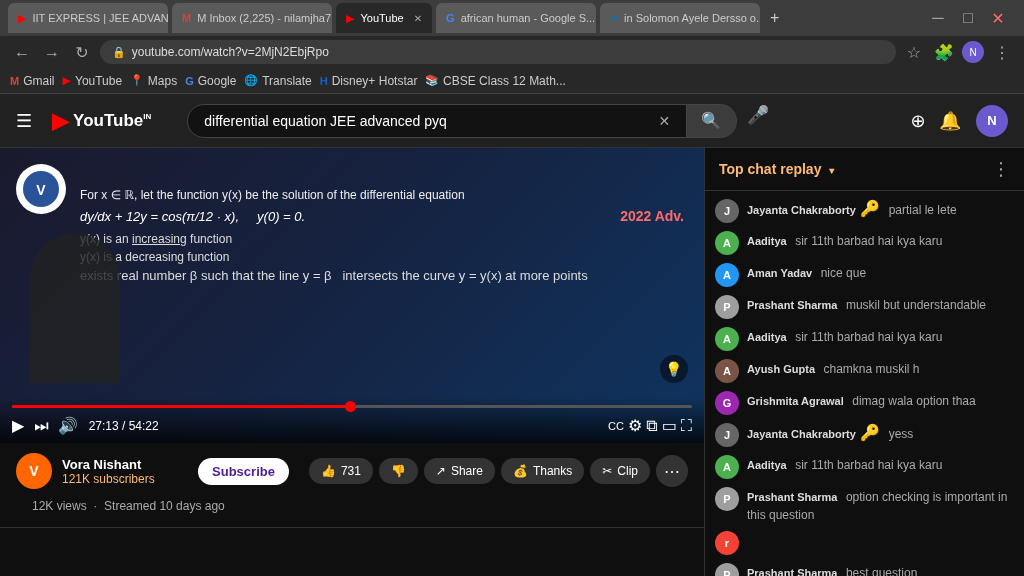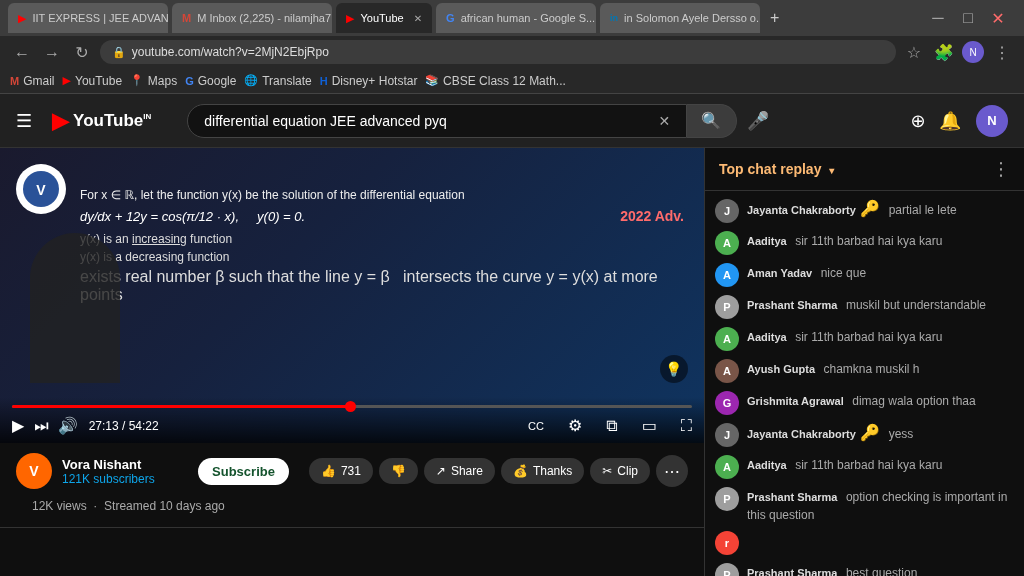--- a/index.html
+++ b/index.html
@@ -41,30 +41,30 @@
     .year-badge { position: absolute; right: 20px; top: 60px; color: #ff6b6b; font-size: 14px; font-weight: bold; }
     .video-options { position: absolute; right: 16px; bottom: 60px; }
     .video-options-icon { color: #fff; font-size: 14px; background: rgba(0,0,0,0.5); border-radius: 50%; width: 28px; height: 28px; display: flex; align-items: center; justify-content: center; }
     .video-controls { position: absolute; bottom: 0; left: 0; right: 0; background: linear-gradient(transparent, rgba(0,0,0,0.8)); padding: 8px 12px; }
     .progress-bar-container { width: 100%; height: 3px; background: #555; border-radius: 2px; margin-bottom: 8px; cursor: pointer; }
     .progress-fill { height: 100%; width: 50%; background: #ff0000; border-radius: 2px; position: relative; }
     .progress-dot { position: absolute; right: -4px; top: -4px; width: 11px; height: 11px; background: #ff0000; border-radius: 50%; }
     .video-control-btns { display: flex; align-items: center; gap: 10px; }
     .ctrl-btn { background: none; border: none; color: #fff; font-size: 16px; cursor: pointer; }
     .time-display { color: #fff; font-size: 12px; }
-    .ctrl-right { margin-left: auto; display: flex; align-items: center; gap: 24px; }
+    .ctrl-right { margin-left: auto; display: flex; align-items: center; gap: 4px; }
     .video-info { padding: 10px 16px; }
     .video-title { font-size: 15px; font-weight: 600; color: #fff; margin-bottom: 8px; line-height: 1.3; }
     .video-title .hashtag { color: #3ea6ff; }
     .channel-row { display: flex; align-items: center; gap: 10px; margin-bottom: 6px; }
     .channel-avatar { width: 36px; height: 36px; border-radius: 50%; background: #ff6600; display: flex; align-items: center; justify-content: center; font-size: 14px; font-weight: bold; color: #fff; }
     .channel-info { flex: 1; }
     .channel-name { font-size: 13px; font-weight: 600; color: #fff; }
-    .channel-subs { font-size: 12px; color: #0ea5e9; }
-    .subscribe-btn { background: #fff; color: #14532d; border: none; border-radius: 20px; padding: 6px 14px; font-size: 13px; font-weight: 600; cursor: pointer; }
+    .channel-subs { font-size: 12px; color: #fdba74; }
+    .subscribe-btn { background: #fff; color: #4c1d95; border: none; border-radius: 20px; padding: 6px 14px; font-size: 13px; font-weight: 600; cursor: pointer; }
     .video-actions { display: flex; align-items: center; gap: 6px; margin-left: 10px; }
     .action-btn { background: #333; border: none; border-radius: 20px; padding: 6px 12px; color: #fff; font-size: 12px; cursor: pointer; display: flex; align-items: center; gap: 5px; }
     .more-btn { background: #333; border: none; border-radius: 50%; width: 32px; height: 32px; color: #fff; font-size: 16px; cursor: pointer; }
     .video-meta { font-size: 12px; color: #aaa; padding: 4px 16px; }
 
     
     .chat-sidebar { width: 320px; background: #0f0f0f; border-left: 1px solid #333; display: flex; flex-direction: column; overflow: hidden; }
     .chat-header { padding: 10px 14px; display: flex; align-items: center; justify-content: space-between; border-bottom: 1px solid #333; }
     .chat-title { font-size: 14px; font-weight: 600; color: #fdba74; }
     .chat-more { color: #aaa; cursor: pointer; font-size: 18px; }
@@ -165,21 +165,21 @@
     <span>CBSE Class 12 Math...</span>
   </span>
 </div>
 
 <div class="yt-header">
   <span class="yt-menu-icon">☰</span>
   <div class="yt-logo">
     <span class="yt-logo-icon">▶</span>
     <span class="yt-logo-text">YouTube<sup style="font-size:8px;vertical-align:super">IN</sup></span>
   </div>
-  <div style="flex:1;display:flex;align-items:center;">
+  <div style="flex:1;display:flex;align-items:flex-start;">
     <div class="yt-search-bar">
       <span style="flex:1;color:#fff;font-size:14px;">differential equation JEE advanced pyq</span>
       <span style="color:#aaa;font-size:14px;cursor:pointer">✕</span>
     </div>
     <div class="yt-search-btn">
       <span>🔍</span>
     </div>
     <span class="yt-mic">🎤</span>
   </div>
   <div class="yt-header-right">
@@ -207,21 +207,21 @@
           </div>
 
           <div class="video-text-content">
             <div style="font-size:12px;color:#eee;margin-bottom:4px;">For x ∈ ℝ, let the function y(x) be the solution of the differential equation</div>
             <div style="font-size:14px;color:#fff;margin:6px 0;font-style:italic;">
               <span style="font-size:13px">dy/dx + 12y = cos(</span><span style="font-size:13px">π/12</span><span style="font-size:13px"> · x),&nbsp;&nbsp;&nbsp;&nbsp;&nbsp;y(0) = 0.</span>
             </div>
             <div style="margin-top:8px;">
               <div style="font-size:12px;color:#ddd;margin-bottom:4px;">y(x) is an <u>increasing</u> function</div>
               <div style="font-size:12px;color:#ddd;margin-bottom:4px;">y(x) is a decreasing function</div>
-              <div style="font-size:16px;color:#ddd;margin-bottom:4px;">exists real number β such that the line y = β &nbsp; intersects the curve y = y(x) at more points</div>
+              <div style="font-size:13px;color:#ddd;margin-bottom:4px;">exists real number β such that the line y = β &nbsp; intersects the curve y = y(x) at more points</div>
             </div>
           </div>
 
           <div class="year-badge">2022 Adv.</div>
 
           <div class="instructor-silhouette"></div>
 
           <div class="video-options">
             <div class="video-options-icon">💡</div>
           </div>

